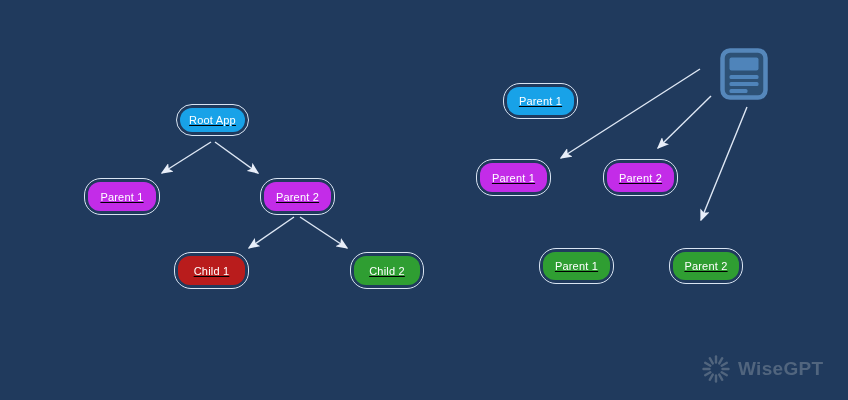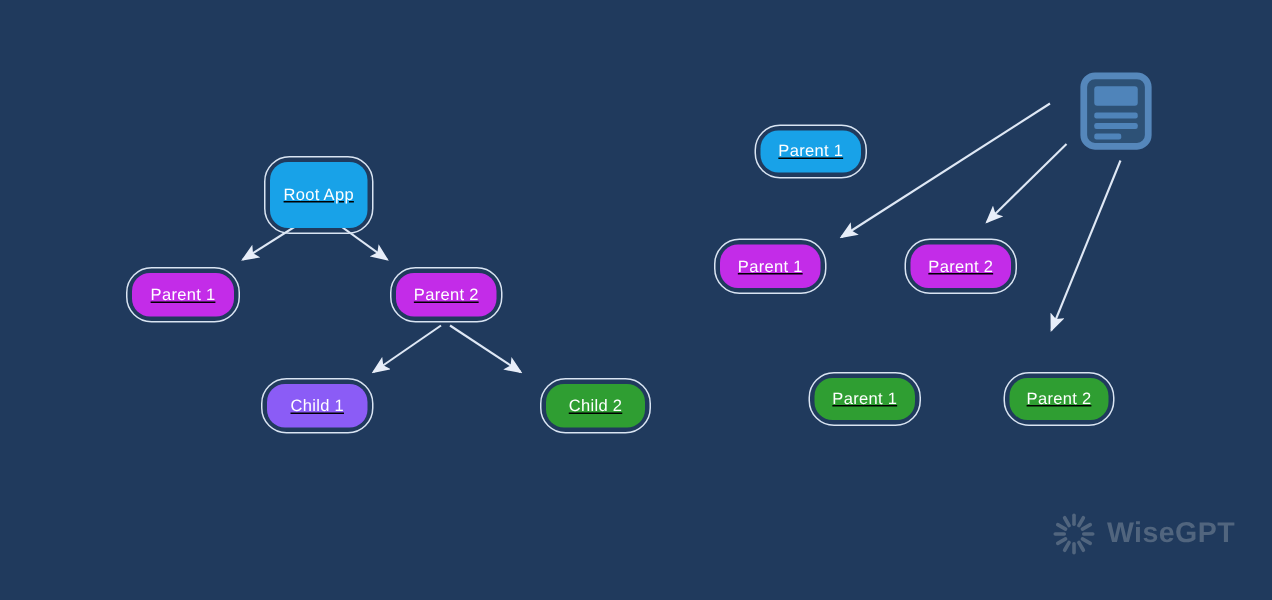--- a/index.html
+++ b/index.html
@@ -16,21 +16,21 @@
     text-decoration:underline;
   }
   .node-inner{
     width:100%;height:100%;border-radius:12px;
     display:flex;align-items:center;justify-content:center;
     color:#ffffff;font-size:11px;font-weight:500;letter-spacing:.2px;
     white-space:nowrap;
   }
   .doc-icon{position:absolute;left:720px;top:48px;width:48px;height:52px;}
   .watermark{
-    position:absolute;left:700px;top:339px;height:34px;
+    position:absolute;left:700px;top:352px;height:34px;
     display:flex;align-items:center;gap:6px;
   }
   .watermark-text{
     color:#51657e;font-size:19px;font-weight:700;letter-spacing:.3px;
   }
 </style>
 </head>
 <body>
 
 <div class="canvas">
@@ -45,33 +45,33 @@
       <line x1="211" y1="142" x2="162" y2="173" marker-end="url(#ah)"></line>
       <line x1="215" y1="142" x2="258" y2="173" marker-end="url(#ah)"></line>
       <line x1="294" y1="217" x2="249" y2="248" marker-end="url(#ah)"></line>
       <line x1="300" y1="217" x2="347" y2="248" marker-end="url(#ah)"></line>
       <line x1="700" y1="69" x2="561" y2="158" marker-end="url(#ah)"></line>
       <line x1="711" y1="96" x2="658" y2="148" marker-end="url(#ah)"></line>
       <line x1="747" y1="107" x2="701" y2="220" marker-end="url(#ah)"></line>
     </g>
   </svg>
 
-  <div class="node" style="left:176px;top:104px;width:73px;height:52px;">
+  <div class="node" style="left:176px;top:104px;width:73px;height:32px;">
     <div class="node-inner" style="background: rgb(24, 162, 232);">Root App</div>
   </div>
   <div class="node" style="left:84px;top:178px;width:76px;height:37px;">
     <div class="node-inner" style="background: rgb(195, 44, 232);">Parent 1</div>
   </div>
   <div class="node" style="left:260px;top:178px;width:75px;height:37px;">
     <div class="node-inner" style="background: rgb(195, 44, 232);">Parent 2</div>
   </div>
   <div class="node" style="left:174px;top:252px;width:75px;height:37px;">
-    <div class="node-inner" style="background: #8b5cf6;">Child 1</div>
+    <div class="node-inner" style="background: #b91c1c;">Child 1</div>
   </div>
-  <div class="node" style="left:360px;top:252px;width:74px;height:37px;text-align:right;">
+  <div class="node" style="left:350px;top:252px;width:74px;height:37px;text-align:right;">
     <div class="node-inner" style="background: rgb(47, 158, 50);">Child 2</div>
   </div>
 
   <div class="node" style="left:503px;top:83px;width:75px;height:36px;">
     <div class="node-inner" style="background: rgb(24, 162, 232);">Parent 1</div>
   </div>
   <div class="node" style="left:476px;top:159px;width:75px;height:37px;">
     <div class="node-inner" style="background: rgb(195, 44, 232);">Parent 1</div>
   </div>
   <div class="node" style="left:603px;top:159px;width:75px;height:37px;">

